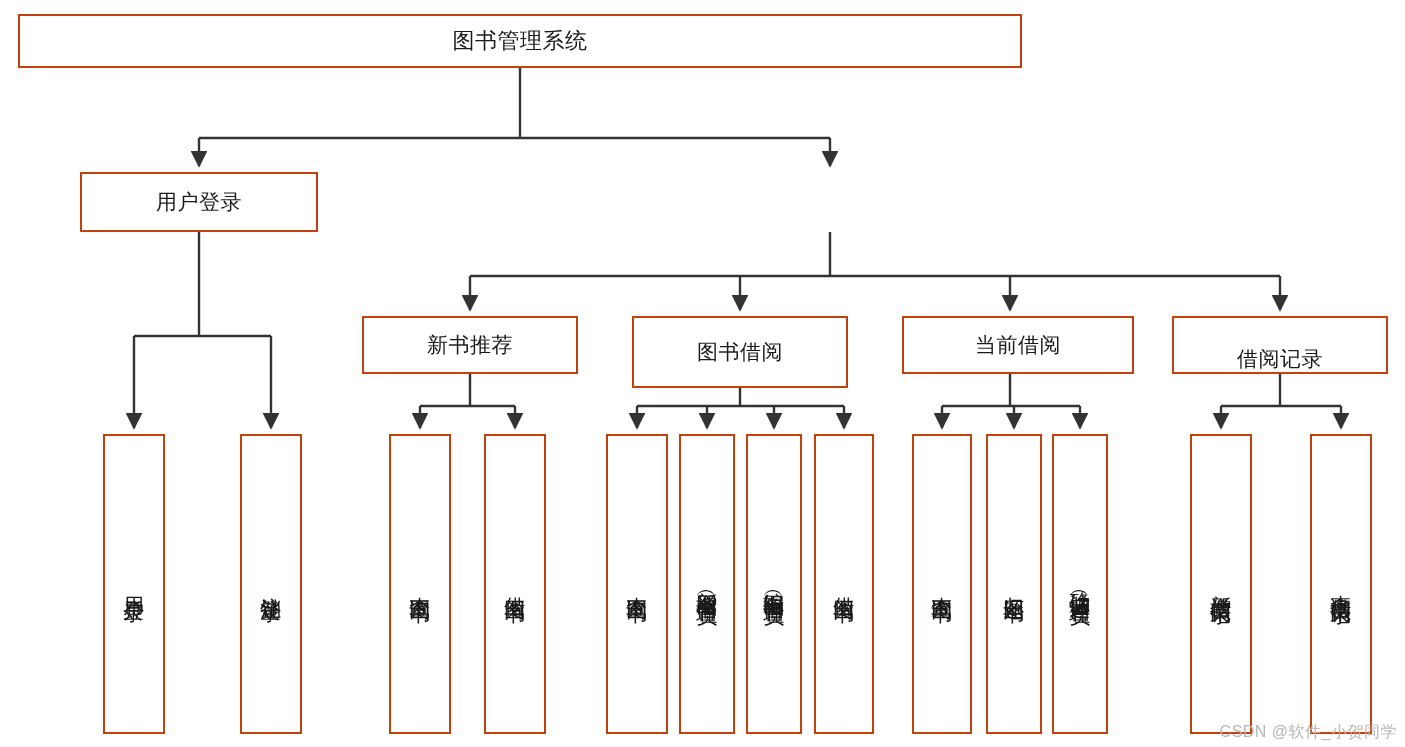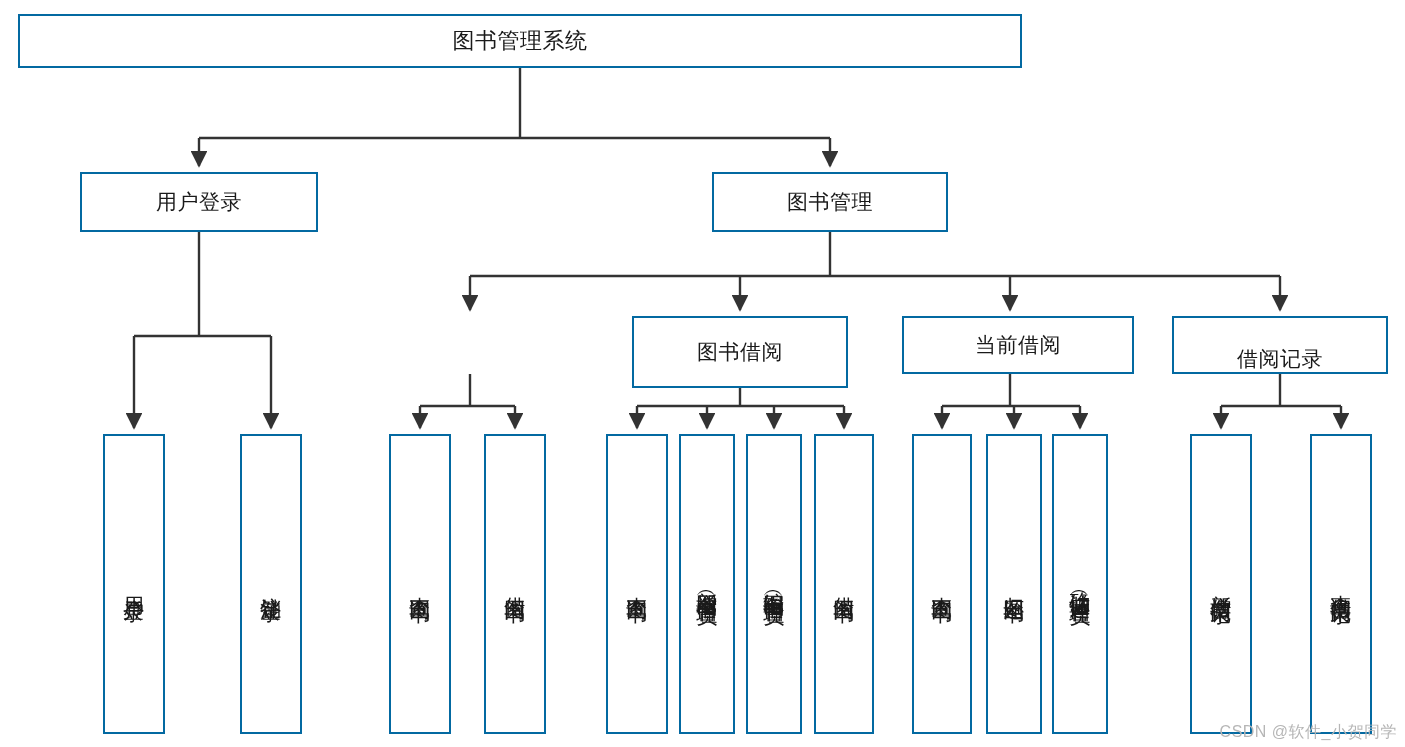--- a/index.html
+++ b/index.html
@@ -22,21 +22,21 @@
     left: 0;
     top: 0;
     width: 1405px;
     height: 747px;
     pointer-events: none;
   }
   .node {
     position: absolute;
     box-sizing: border-box;
     background: #ffffff;
-    border: 2px solid #0369a1;
+    border: 2px solid #c2410c;
     display: flex;
     align-items: center;
     justify-content: center;
     color: #1a1a1a;
     z-index: 2;
   }
   .node-label {
     display: block;
     text-align: center;
     line-height: 1.22;
@@ -126,24 +126,24 @@
     </g>
   </svg>
 
   <div class="node root h-node" style="left:18px; top:14px; width:1004px; height:54px;">
     <span class="node-label">图书管理系统</span>
   </div>
 
   <div class="node h-node" style="left:80px; top:172px; width:238px; height:60px;">
     <span class="node-label">用户登录</span>
   </div>
-  <div class="node h-node" style="left:712px; top:172px; width:236px; height:60px;">
-    <span class="node-label">图书管理</span>
+
+  <div class="node h-node" style="left:362px; top:316px; width:216px; height:58px;">
+    <span class="node-label">新书推荐</span>
   </div>
-
   <div class="node h-node" style="left:632px; top:316px; width:216px; height:72px;">
     <span class="node-label">图书借阅</span>
   </div>
   <div class="node h-node" style="left:902px; top:316px; width:232px; height:58px;">
     <span class="node-label">当前借阅</span>
   </div>
   <div class="node h-node" style="left:1172px; top:316px; width:216px; height:58px;align-items:flex-end;">
     <span class="node-label">借阅记录</span>
   </div>
 

